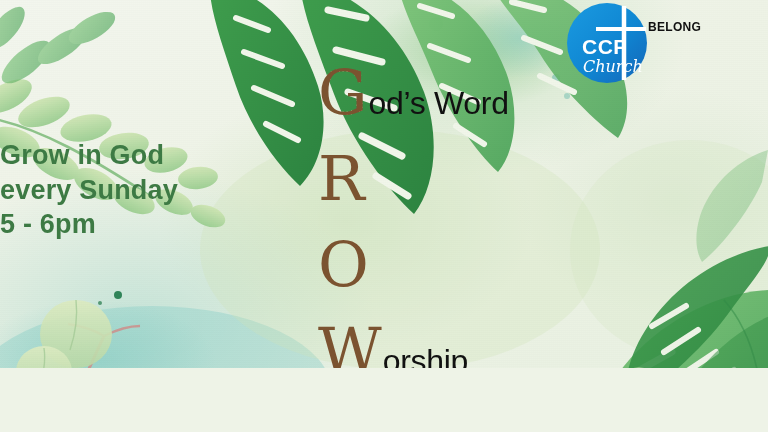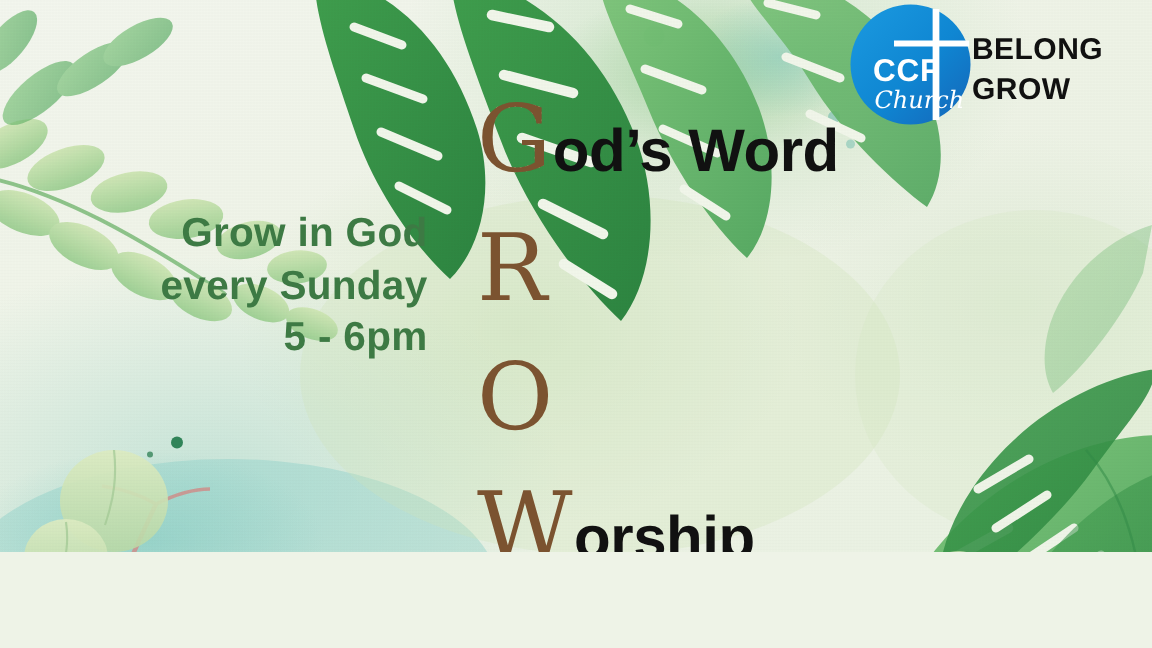--- a/index.html
+++ b/index.html
@@ -23,21 +23,21 @@
     background-image:
       repeating-linear-gradient(0deg, rgba(255,255,255,.5) 0 1px, rgba(0,0,0,.012) 1px 2px),
       repeating-linear-gradient(90deg, rgba(255,255,255,.45) 0 1px, rgba(0,0,0,.012) 1px 2px);
     mix-blend-mode:multiply;
   }
   .svglayer{position:absolute;inset:0;width:768px;height:432px;}
 
   
   .left-block{
     position:absolute;left:0;top:138px;width:285px;
-    text-align:right;line-height:1.28;
+    text-align:left;line-height:1.28;
     font-weight:bold;font-size:27px;letter-spacing:.2px;
   }
   .left-block div{white-space:nowrap;}
 
   
   .grow{position:absolute;left:318px;top:62px;width:420px;}
   .grow-row{
     display:flex;align-items:baseline;height:86px;
   }
   .cap{
@@ -48,28 +48,28 @@
       radial-gradient(circle at 30% 30%, rgba(255,230,190,.85) 0.6px, rgba(0,0,0,0) 1.1px),
       radial-gradient(circle at 70% 65%, rgba(255,235,200,.75) 0.5px, rgba(0,0,0,0) 1px);
     background-size:4px 4px, 5px 5px;
     -webkit-background-clip:text;background-clip:text;
     -webkit-text-fill-color:transparent;
     text-shadow:0 0 0 #7b5330;
     margin-right:1px;
   }
   .rest{
     font-family:"Liberation Sans", sans-serif;
-    font-weight:bold;font-size:40px;line-height:1;color:#111;
+    font-weight:normal;font-size:32px;line-height:1;color:#111;
     letter-spacing:-.3px;
   }
 
   
   .tagline{
     position:absolute;left:648px;top:20px;
-    font-weight:bold;font-size:20px;line-height:1.33;color:#111;
+    font-weight:bold;font-size:12px;line-height:1.33;color:#111;
     letter-spacing:.3px;
   }
   .tagline div{white-space:nowrap;}
 
   
   .logo{position:absolute;left:566px;top:2px;width:82px;height:82px;}
 </style>
 </head>
 <body>
 
@@ -218,21 +218,20 @@
       <circle cx="41" cy="41" r="40" fill="url(#logoBlue)"></circle>
       <path d="M58,4 L58,78" stroke="#ffffff" stroke-width="4.5" fill="none"></path>
       <path d="M30,27 L80,27" stroke="#ffffff" stroke-width="4" fill="none"></path>
       <text x="16" y="52" font-family="'Liberation Sans', sans-serif" font-size="21" font-weight="bold" fill="#ffffff" letter-spacing="0.5">CCF</text>
       <text x="17" y="70" font-family="'DejaVu Serif', serif" font-size="16" font-style="italic" fill="#ffffff">Church</text>
     </svg>
   </div>
 
   <div class="tagline">
     <div>BELONG</div>
-    <div>GROW</div>
   </div>
 
   <div class="left-block" style="color:#3d7a44">
     <div>Grow in God</div>
     <div>every Sunday</div>
     <div>5 - 6pm</div>
   </div>
 
   <div class="grow">
     <div class="grow-row">

